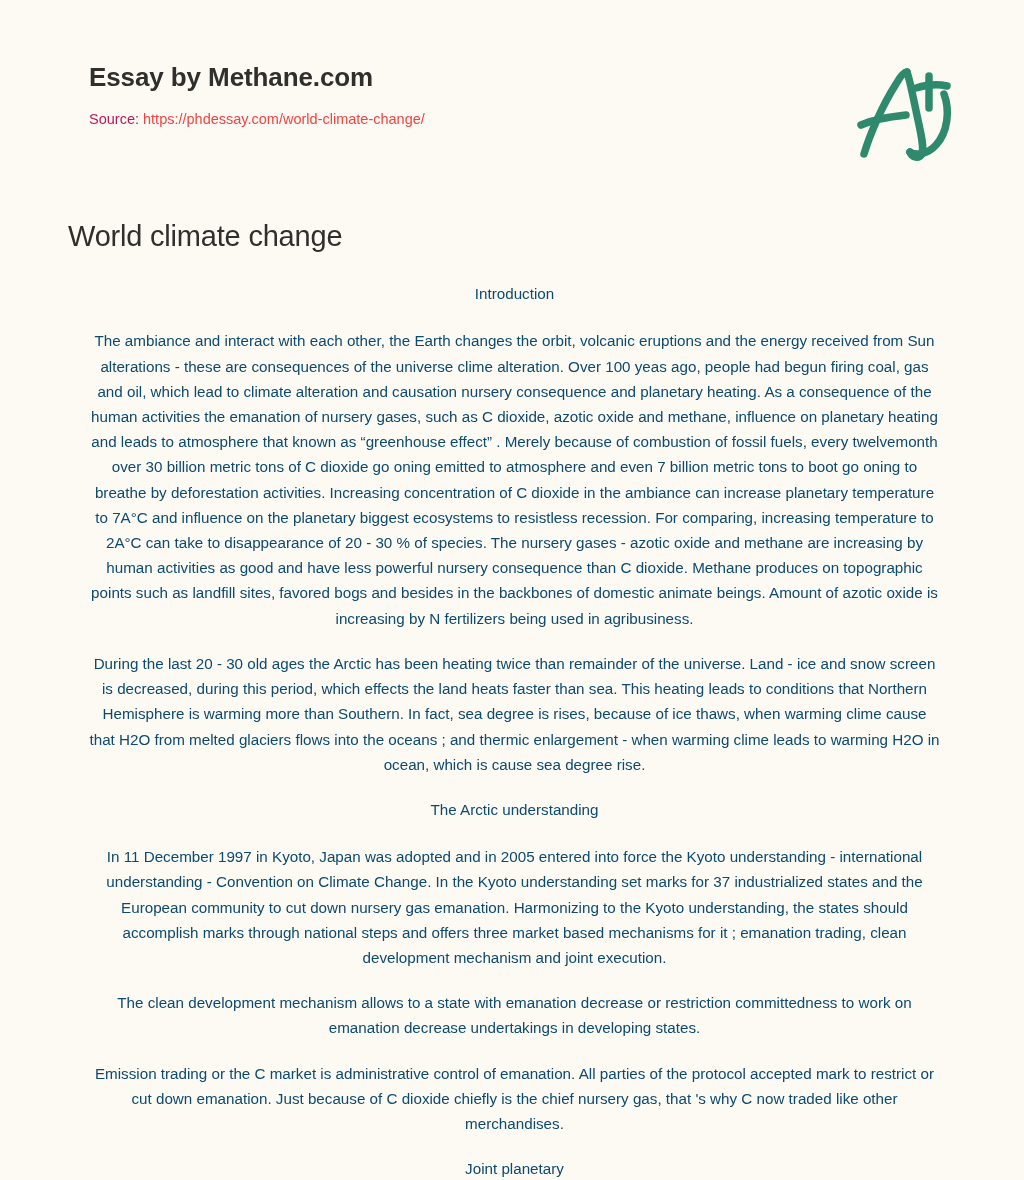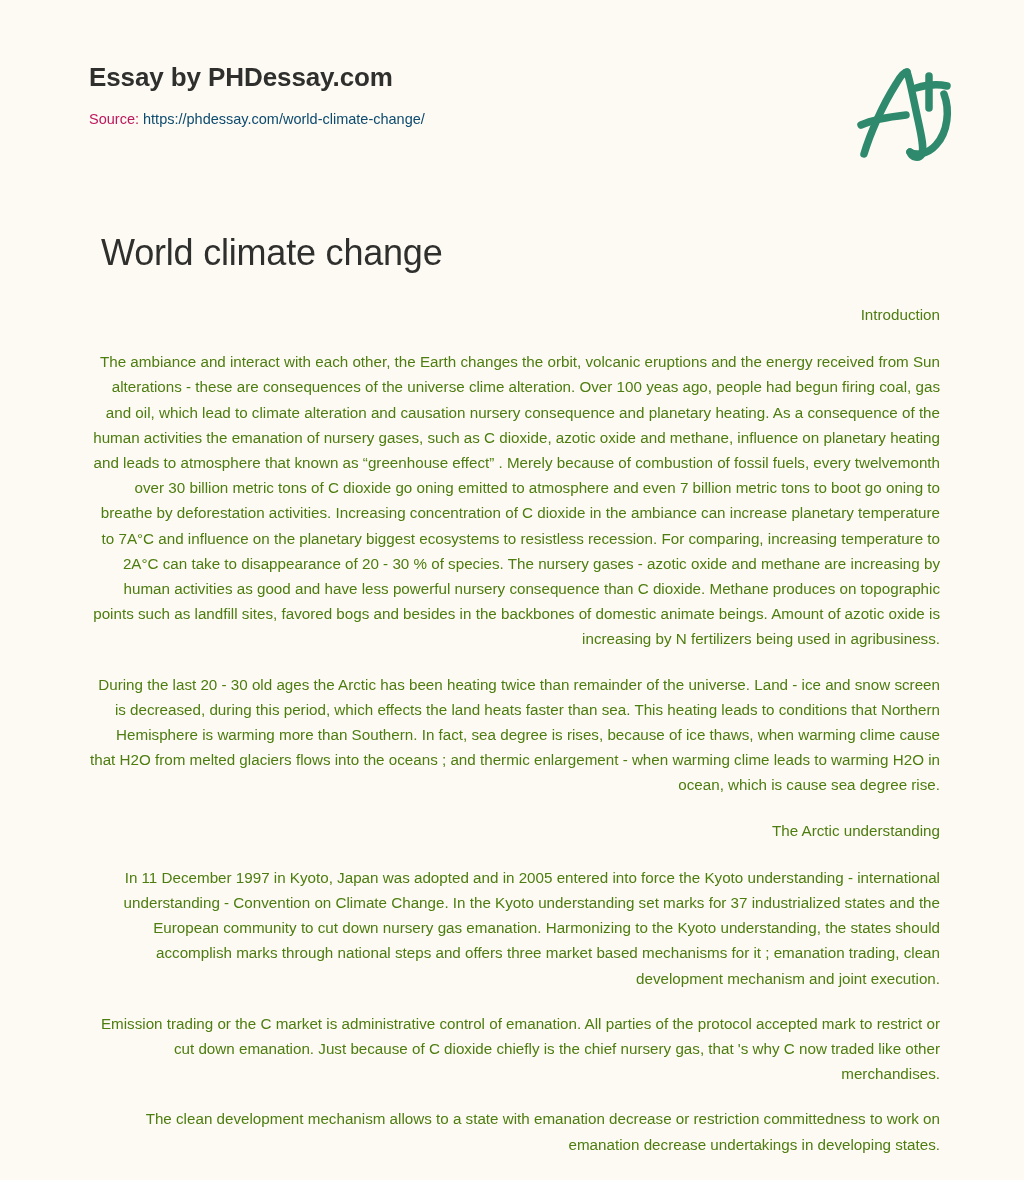--- a/index.html
+++ b/index.html
@@ -47,75 +47,75 @@
     color: #8a8a84;
     line-height: 1.3;
     white-space: nowrap;
   }
 
   .source-label {
     color: #be185d;
   }
 
   .source-url {
-    color: #0c4a6e;
+    color: #ef4444;
     text-decoration: none;
   }
 
   .logo {
     position: absolute;
     right: 68px;
     top: 62px;
     width: 104px;
     height: 100px;
   }
 
   .logo svg {
     display: block;
     width: 104px;
     height: 100px;
   }
 
   
   .doc-title {
-    margin: 12px;
-    padding: 68px 89px 0 89px;
-    font-size: 36px;
+    margin: 0;
+    padding: 68px 89px 0 68px;
+    font-size: 29px;
     font-weight: normal;
     color: #2f2f2d;
     letter-spacing: -0.2px;
     line-height: 1.25;
   }
 
   
   .content {
     padding: 0 84px 0 89px;
     margin-top: 27px;
   }
 
   .content p {
     margin: 0 0 20px 0;
     font-size: 15.2px;
     line-height: 25.2px;
-    color: #4d7c0f;
-    text-align: right;
+    color: #0c4a6e;
+    text-align: center;
     max-width: 855px;
   }
 
   .content p.section-label {
     margin-bottom: 22px;
   }
 </style>
 </head>
 <body>
 
 <div class="page">
 
   <div class="header">
-    <div class="brand-line">Essay by PHDessay.com</div>
+    <div class="brand-line">Essay by Methane.com</div>
     <div class="source-line">
       <span class="source-label">Source:</span>
       <span class="source-url">https://phdessay.com/world-climate-change/</span>
     </div>
 
     <div class="logo">
       <svg viewBox="0 0 104 100" xmlns="http://www.w3.org/2000/svg" aria-hidden="true">
         <g fill="none" stroke="#2f8a6d" stroke-width="7.5" stroke-linecap="round" stroke-linejoin="round">
 
           <path d="M12 92 C 18 72, 30 44, 44 22 C 48 15, 52 10, 55 10"></path>
@@ -135,18 +135,18 @@
   </div>
 
   <h1 class="doc-title">World climate change</h1>
 
   <div class="content">
       <p class="section-label">Introduction</p>
       <p>The ambiance and interact with each other, the Earth changes the orbit, volcanic eruptions and the energy received from Sun alterations - these are consequences of the universe clime alteration. Over 100 yeas ago, people had begun firing coal, gas and oil, which lead to climate alteration and causation nursery consequence and planetary heating. As a consequence of the human activities the emanation of nursery gases, such as C dioxide, azotic oxide and methane, influence on planetary heating and leads to atmosphere that known as “greenhouse effect” . Merely because of combustion of fossil fuels, every twelvemonth over 30 billion metric tons of C dioxide go oning emitted to atmosphere and even 7 billion metric tons to boot go oning to breathe by deforestation activities. Increasing concentration of C dioxide in the ambiance can increase planetary temperature to 7A°C and influence on the planetary biggest ecosystems to resistless recession. For comparing, increasing temperature to 2A°C can take to disappearance of 20 - 30 % of species. The nursery gases - azotic oxide and methane are increasing by human activities as good and have less powerful nursery consequence than C dioxide. Methane produces on topographic points such as landfill sites, favored bogs and besides in the backbones of domestic animate beings. Amount of azotic oxide is increasing by N fertilizers being used in agribusiness.</p>
       <p>During the last 20 - 30 old ages the Arctic has been heating twice than remainder of the universe. Land - ice and snow screen is decreased, during this period, which effects the land heats faster than sea. This heating leads to conditions that Northern Hemisphere is warming more than Southern. In fact, sea degree is rises, because of ice thaws, when warming clime cause that H2O from melted glaciers flows into the oceans ; and thermic enlargement - when warming clime leads to warming H2O in ocean, which is cause sea degree rise.</p>
       <p class="section-label">The Arctic understanding</p>
       <p>In 11 December 1997 in Kyoto, Japan was adopted and in 2005 entered into force the Kyoto understanding - international understanding - Convention on Climate Change. In the Kyoto understanding set marks for 37 industrialized states and the European community to cut down nursery gas emanation. Harmonizing to the Kyoto understanding, the states should accomplish marks through national steps and offers three market based mechanisms for it ; emanation trading, clean development mechanism and joint execution.</p>
+      <p>The clean development mechanism allows to a state with emanation decrease or restriction committedness to work on emanation decrease undertakings in developing states.</p>
       <p>Emission trading or the C market is administrative control of emanation. All parties of the protocol accepted mark to restrict or cut down emanation. Just because of C dioxide chiefly is the chief nursery gas, that 's why C now traded like other merchandises.</p>
-      <p>The clean development mechanism allows to a state with emanation decrease or restriction committedness to work on emanation decrease undertakings in developing states.</p>
       <p class="section-label">Joint planetary</p>
     </div>
 
 </div>
 
 </body></html>

